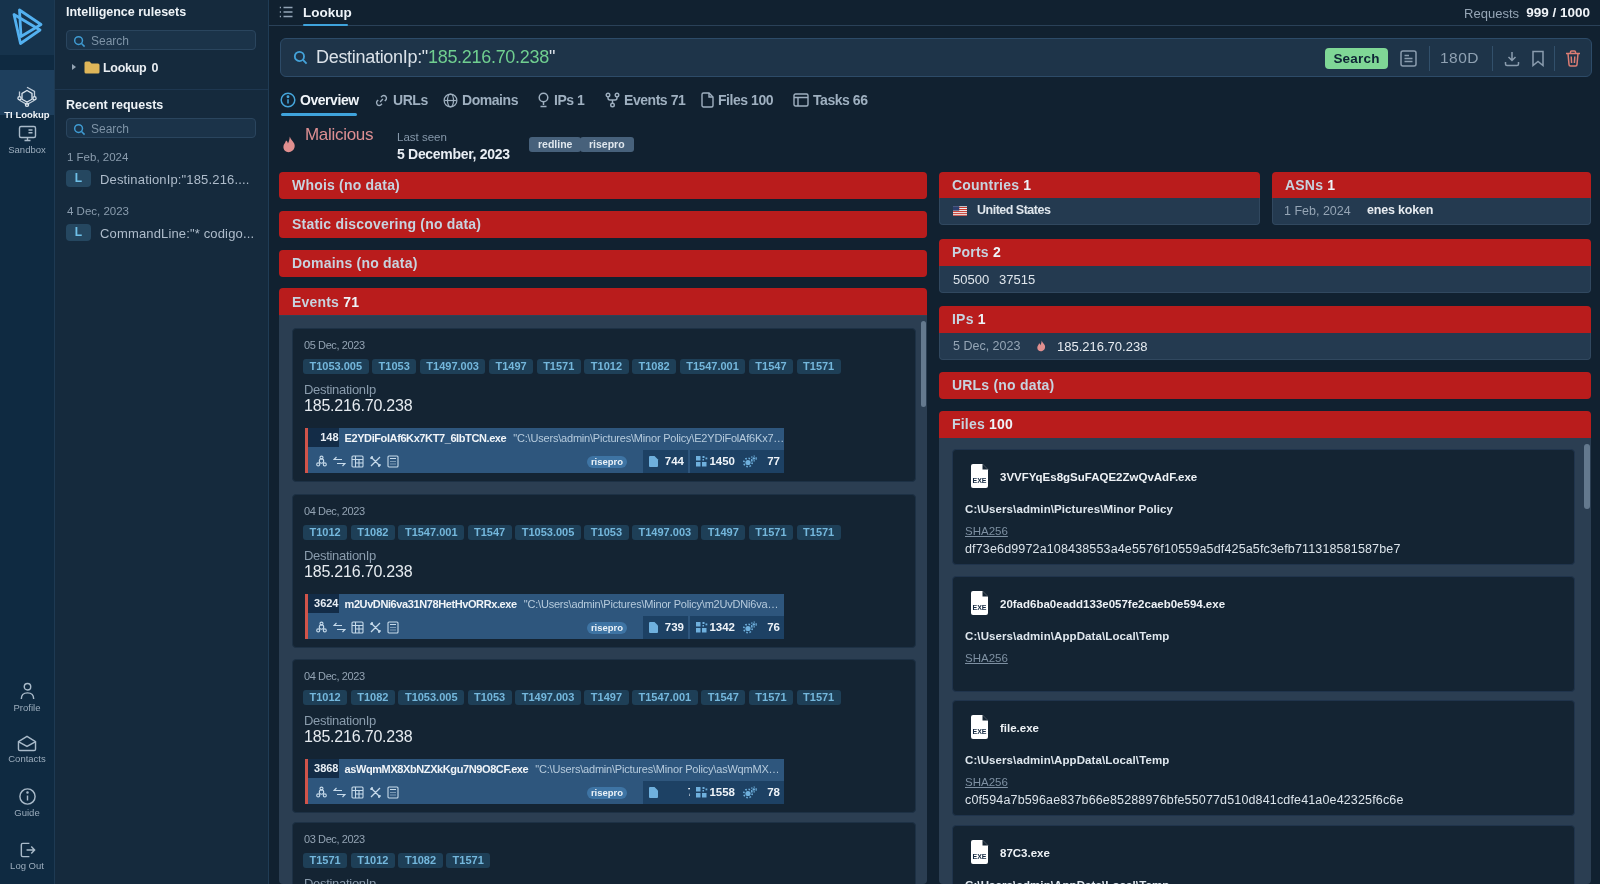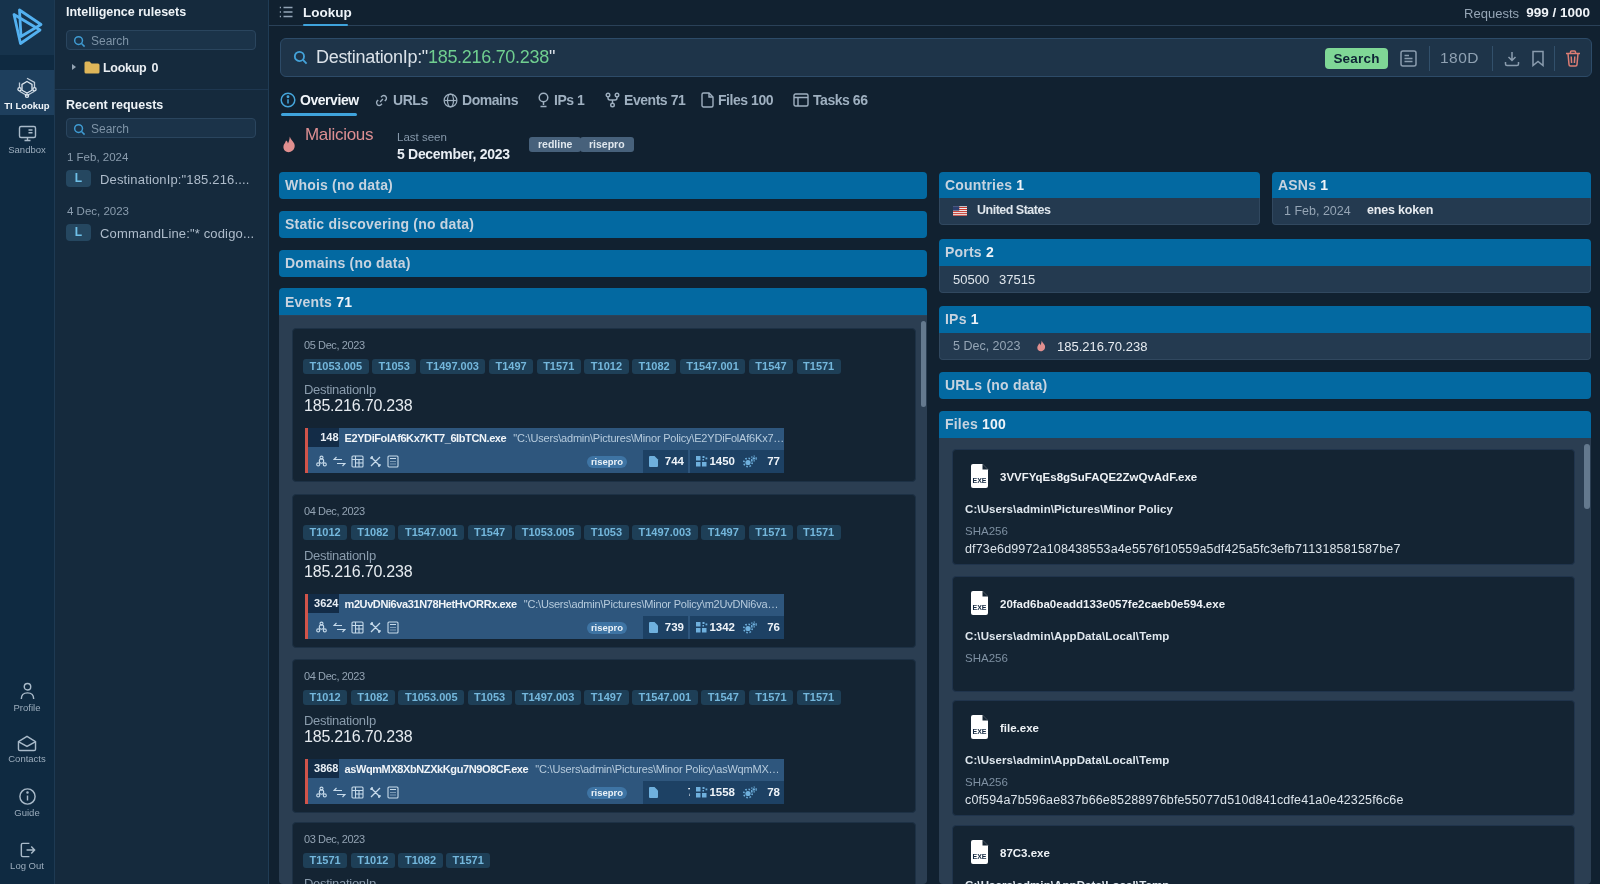--- a/index.html
+++ b/index.html
@@ -29,21 +29,21 @@
 #topbar { position:absolute; left:269px; top:0; right:0; height:26px; border-bottom:1px solid #2a4158; }
 
 
 #searchwrap { position:absolute; left:280px; top:38px; width:1312px; height:39px; background:#1e3449; border:1px solid #2d4b68; border-radius:6px; }
 
 
 .tab { position:absolute; top:90px; height:20px; display:flex; align-items:center; gap:4px; font-size:14px; font-weight:600; color:#9fb0c0; letter-spacing:-0.45px; }
 .tab.on { color:#f0f5f9; }
 
 
-.phead { position:absolute; background:#0369a1; border-radius:4px; font-size:14px; font-weight:600; color:#c7d3df; line-height:27px; padding-left:6px; letter-spacing:0.2px; }
+.phead { position:absolute; background:#b91c1c; border-radius:4px; font-size:14px; font-weight:600; color:#c7d3df; line-height:27px; padding-left:13px; letter-spacing:0.2px; }
 .phead b { color:#eef3f8; }
 .prow { position:absolute; background:#243a50; border:1px solid #31485f; border-top:none; border-radius:0 0 4px 4px; }
 
 
 #evc { position:absolute; left:279px; top:316px; width:648px; height:568px; background:#2b3e52; border-radius:0 0 4px 4px; overflow:hidden; }
 .ecard { position:absolute; left:13px; width:624px; height:154px; background:#142433; border:1px solid #1d3145; border-radius:4px; }
 .edate { position:absolute; left:11px; top:10px; font-size:11px; letter-spacing:-0.4px; color:#93a3b3; }
 .pills { position:absolute; left:10px; top:29.5px; height:15px; white-space:nowrap; display:flex; }
 .pill { display:inline-block; height:15px; line-height:15px; padding:0 6.5px; margin-right:3.5px; background:#1e3f57; border-radius:3px; color:#74b7dc; font-size:11px; font-weight:bold; }
 .elab { position:absolute; left:11px; top:53px; font-size:13px; letter-spacing:-0.3px; color:#8a9cad; }
@@ -58,37 +58,37 @@
 .ebar .rpill { position:absolute; left:282px; top:27.5px; width:40px; height:12.5px; background:#3e74a4; border-radius:6.5px; color:#eaf1f7; font-size:9.5px; font-weight:bold; text-align:center; line-height:12.5px; }
 .cbox { position:absolute; top:21.5px; height:23px; background:#1d4164; color:#eef3f8; font-size:11.5px; font-weight:bold; }
 .cbox svg { position:absolute; left:5px; top:5px; }
 .cbox span { position:absolute; right:4px; top:5px; font-size:11.5px; }
 
 
 #flc { position:absolute; left:939px; top:438px; width:652px; height:446px; background:#2b3e52; border-radius:0 0 4px 4px; overflow:hidden; }
 .fcard { position:absolute; left:13px; width:623px; height:116px; background:#142433; border:1px solid #20344c; border-radius:4px; }
 .fname { position:absolute; left:47px; top:21px; font-size:11.5px; font-weight:bold; color:#eef2f6; }
 .fpath { position:absolute; left:12px; top:53px; font-size:11.5px; font-weight:600; color:#dfe7ee; letter-spacing:0.1px; }
-.fsha { position:absolute; left:12px; top:75px; font-size:11.5px; color:#7e90a2; }
+.fsha { position:absolute; left:12px; top:75px; font-size:11.5px; color:#7e90a2;text-decoration:underline; }
 .fhash { position:absolute; left:12px; top:92px; font-size:12.5px; color:#dbe3ea; letter-spacing:0.15px; }
 .fexe { position:absolute; left:17px; top:14px; }
 
 .thumb { position:absolute; background:#64798e; border-radius:3px; width:6px; }
 .vsep { position:absolute; top:7px; width:1px; height:25px; background:#32506b; }
 </style>
 </head>
 <body>
 <div id="sb1">
   <div class="logo">
     <svg width="44" height="44" viewBox="0 0 44 44" style="position:absolute;left:1px;top:3px">
       <path d="M18.5 7 L40 21.5 L20 33.5 Z" fill="none" stroke="#53b1f0" stroke-width="2.8" stroke-linejoin="round"></path>
       <path d="M13 11.5 L39 27 L19.5 40.5 Z" fill="none" stroke="#53b1f0" stroke-width="2.8" stroke-linejoin="round"></path>
     </svg>
   </div>
-  <div class="item active" style="top:70px;height:45px;padding-top:6px">
+  <div class="item active" style="top:70px;height:45px;padding-top:15px">
     <svg width="24" height="23" viewBox="0 0 24 23" fill="none" stroke="#dde6ee" stroke-width="1.3">
       <path d="M12 5.5 L17 8.4 V14.2 L12 17.1 L7 14.2 V8.4 Z"></path>
       <path d="M12 2.2 L19.5 6.5 V11 M19.5 15.3 L12 19.6 L4.5 15.3 M4.5 11 V6.5" opacity="0.85"></path>
       <circle cx="19.5" cy="13.2" r="1.6"></circle>
         <circle cx="4.5" cy="13.2" r="1.6"></circle>
         <circle cx="12" cy="21" r="1.6" transform="translate(0,-1.2)"></circle>
     </svg>
     <div class="lbl">TI Lookup</div>
   </div>
   <div class="item" style="top:124px">

